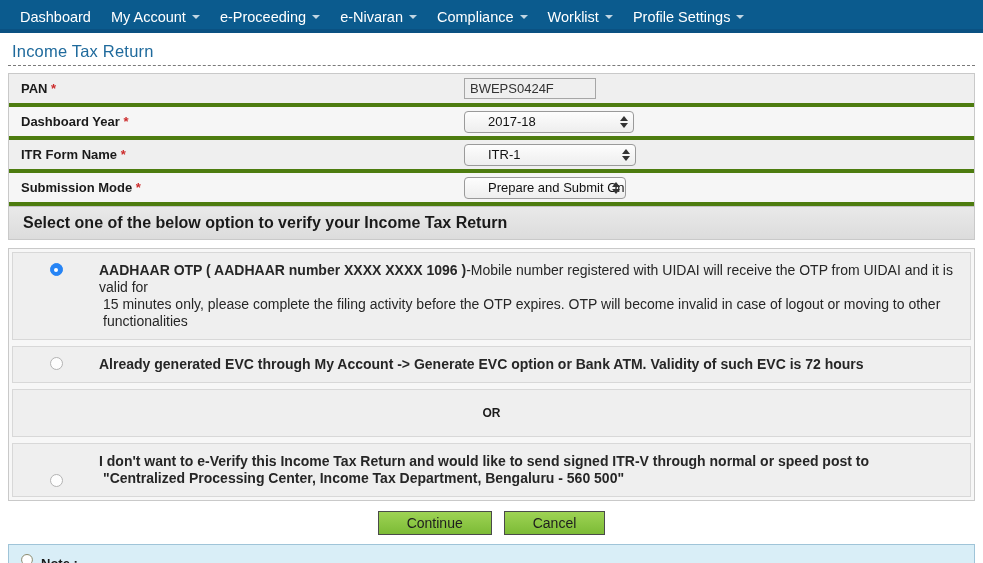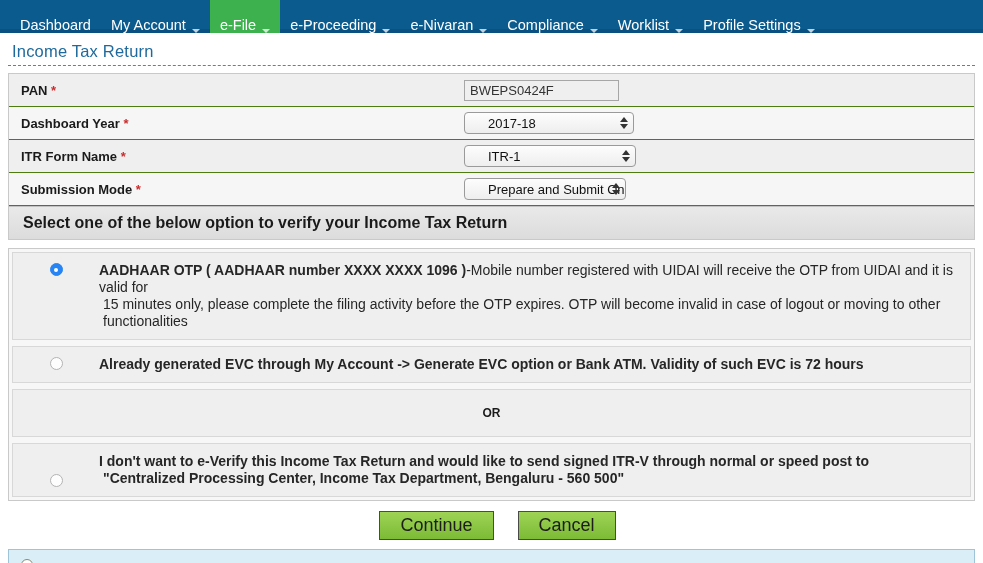--- a/index.html
+++ b/index.html
@@ -28,21 +28,21 @@
   }
   .navbar::after {
     content: "";
     position: absolute;
     left: 0; right: 0; bottom: 0;
     height: 4px;
     background: #0a5182;
   }
   .nav-item {
     display: flex;
-    align-items: flex-end;
+    align-items: center;
     padding: 0 10px;
     color: #ffffff;
     font-size: 14.5px;
     font-weight: normal;
     white-space: nowrap;
     cursor: pointer;
     position: relative;
     z-index: 2;
   }
   .nav-item.active {
@@ -76,40 +76,40 @@
   
   .form-table {
     width: 100%;
     border: 1px solid #c9c9c9;
     border-collapse: collapse;
     box-sizing: border-box;
   }
   .form-row {
     display: flex;
     align-items: center;
-    border-bottom: 1px solid #4d7c0f;
+    border-bottom: 4px solid #4d7c0f;
     min-height: 33px;
     box-sizing: border-box;
   }
   .form-row:last-child { border-bottom: none; }
   .form-row.shade-a { background: #efefef; }
   .form-row.shade-b { background: #f6f6f6; }
   .form-label {
     width: 455px;
     padding-left: 12px;
     box-sizing: border-box;
     font-weight: bold;
     font-size: 13px;
     color: #1a1a1a;
   }
   .req { color: #cc2b2b; font-weight: bold; }
   .form-field { flex: 1; display: flex; align-items: center; }
 
   input.txt {
-    width: 155px;
+    width: 132px;
     height: 21px;
     font-family: "Liberation Sans", sans-serif;
     font-size: 13px;
     color: #333;
     border: 1px solid #a6a6a6;
     background: #efefef;
     padding: 0 5px;
     box-sizing: border-box;
   }
   .sel {
@@ -236,25 +236,24 @@
     justify-content: center;
     gap: 12px;
     padding: 10px 0 9px 0;
   }
   .btn {
     background: #8dc63f;
     background: linear-gradient(#9ed354, #7cbb36);
     border: 1px solid #4a4a4a;
     color: #1d1d1d;
     font-family: "Liberation Sans", sans-serif;
-    font-size: 18px;
-    padding: 3px 20px;
+    font-size: 14px;
+    padding: 3px 28px;
     cursor: pointer;
     box-sizing: border-box;
-    margin-left: 12px;
   }
 
   
   .note-box {
     border: 1px solid #9fc4d8;
     background: #d9eef7;
     padding: 8px 10px 10px 10px;
     box-sizing: border-box;
   }
   .note-head {
@@ -269,24 +268,20 @@
 </style>
 </head>
 <body>
 
 <div class="navbar">
   <div class="nav-item">
     <span>Dashboard</span>
   </div>
   <div class="nav-item">
     <span>My Account</span>
-    <span class="nav-caret"></span>
-  </div>
-  <div class="nav-item active">
-    <span>e-File</span>
     <span class="nav-caret"></span>
   </div>
   <div class="nav-item">
     <span>e-Proceeding</span>
     <span class="nav-caret"></span>
   </div>
   <div class="nav-item">
     <span>e-Nivaran</span>
     <span class="nav-caret"></span>
   </div>

